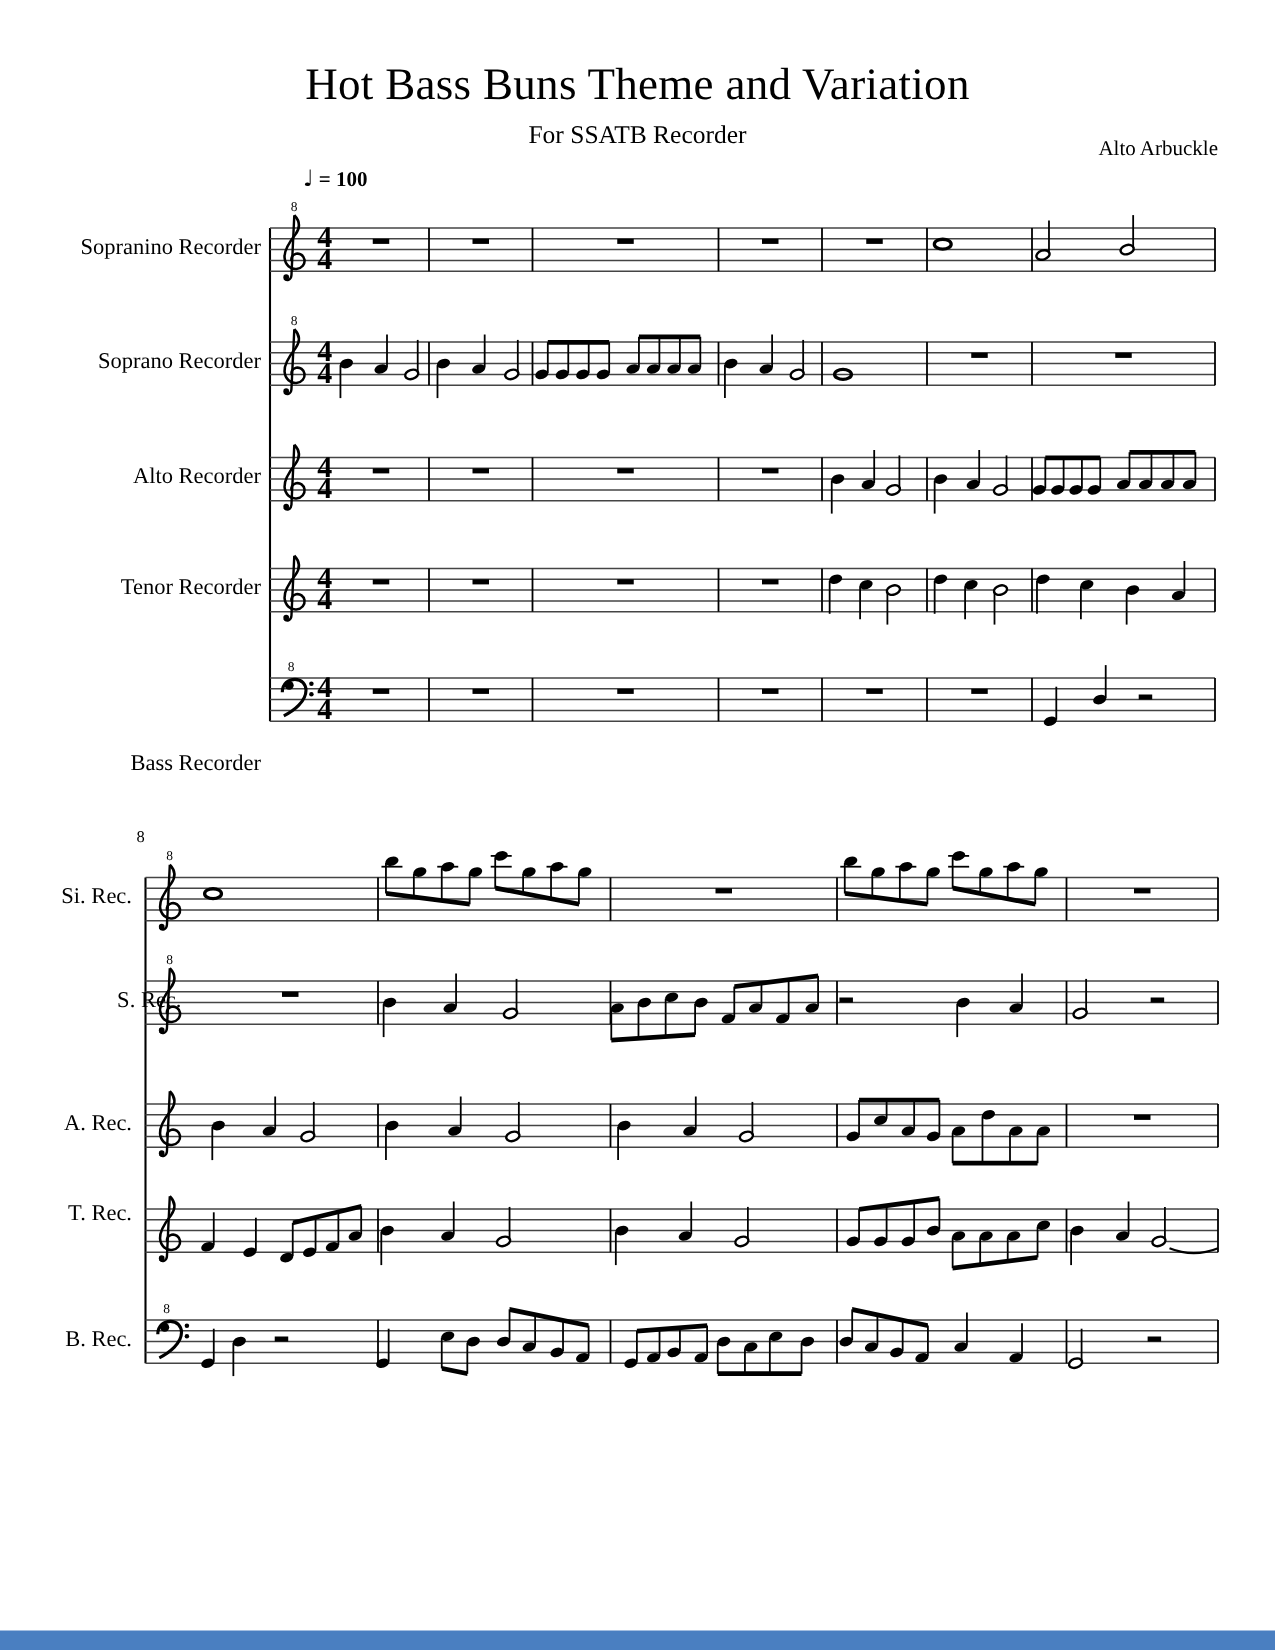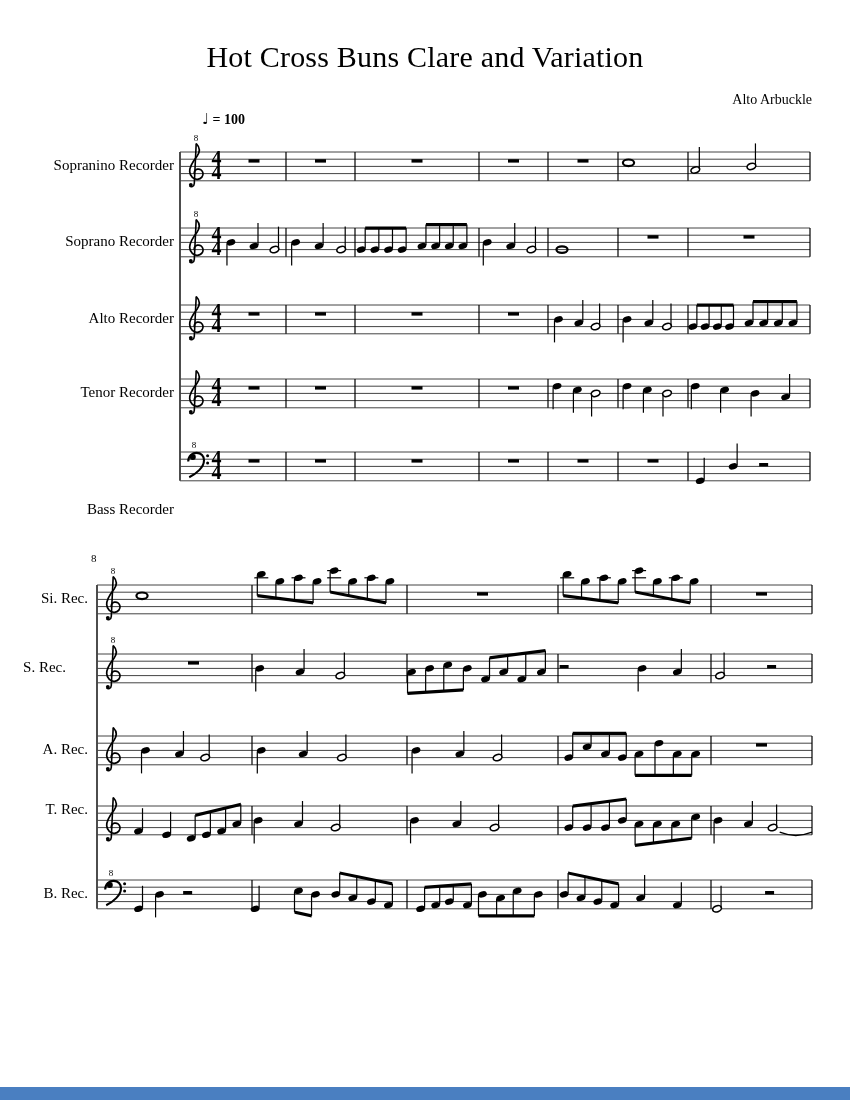--- a/index.html
+++ b/index.html
@@ -13,21 +13,22 @@
   .tempo .note-glyph { font-family:"DejaVu Sans", sans-serif; font-size:15px; }
   .measure-number { position:absolute; left:91px; top:552px; font-size:11px; }
   .inst-label { position:absolute; font-size:15px; text-align:right; white-space:nowrap; }
   svg.score { position:absolute; left:0; top:0; }
   .footer-bar { position:absolute; left:0; right:0; bottom:0; height:13px; }
 </style>
 </head>
 <body>
 
 <div class="page">
-  <div class="title">Hot Cross Buns Clare and Variation</div>
+  <div class="title">Hot Bass Buns Theme and Variation</div>
+  <div class="subtitle">For SSATB Recorder</div>
   <div class="composer">Alto Arbuckle</div>
   <div class="tempo"><span class="note-glyph">♩</span>
     <span>= 100</span></div>
   <div class="measure-number">8</div>
 
   <svg class="score" id="score-svg" width="850" height="1100" viewBox="0 0 850 1100">
       <g>
         <line x1="180" y1="152" x2="180" y2="480.8" stroke="#000000" stroke-width="1.4"></line>
         <g>
           <line x1="180" y1="152" x2="810" y2="152" stroke="#444444" stroke-width="1"></line>
@@ -589,17 +590,17 @@
       </g>
     </svg>
 
   <div class="footer-bar" id="footer-bar" style="background: rgb(74, 127, 193);"></div>
 <div class="inst-label" style="right: 676px; top: 157.4px;">Sopranino Recorder</div>
     <div class="inst-label" style="right: 676px; top: 233.4px; text-align: center;">Soprano Recorder</div>
     <div class="inst-label" style="right: 676px; top: 310.4px;">Alto Recorder</div>
     <div class="inst-label" style="right: 676px; top: 384.4px; text-align: right;">Tenor Recorder</div>
     <div class="inst-label" style="right: 676px; top: 457.4px; margin-top: 44px;">Bass Recorder</div>
     <div class="inst-label" style="right: 762px; top: 590.4px;">Si. Rec.</div>
-    <div class="inst-label" style="right: 784px; top: 659.4px;">S. Rec.</div>
+    <div class="inst-label" style="right: 729px; top: 659.4px;">S. Rec.</div>
     <div class="inst-label" style="right: 762px; top: 741.4px;">A. Rec.</div>
     <div class="inst-label" style="right: 762px; top: 801px;">T. Rec.</div>
     <div class="inst-label" style="right: 762px; top: 885.4px;">B. Rec.</div>
   </div>
 
 </body></html>

